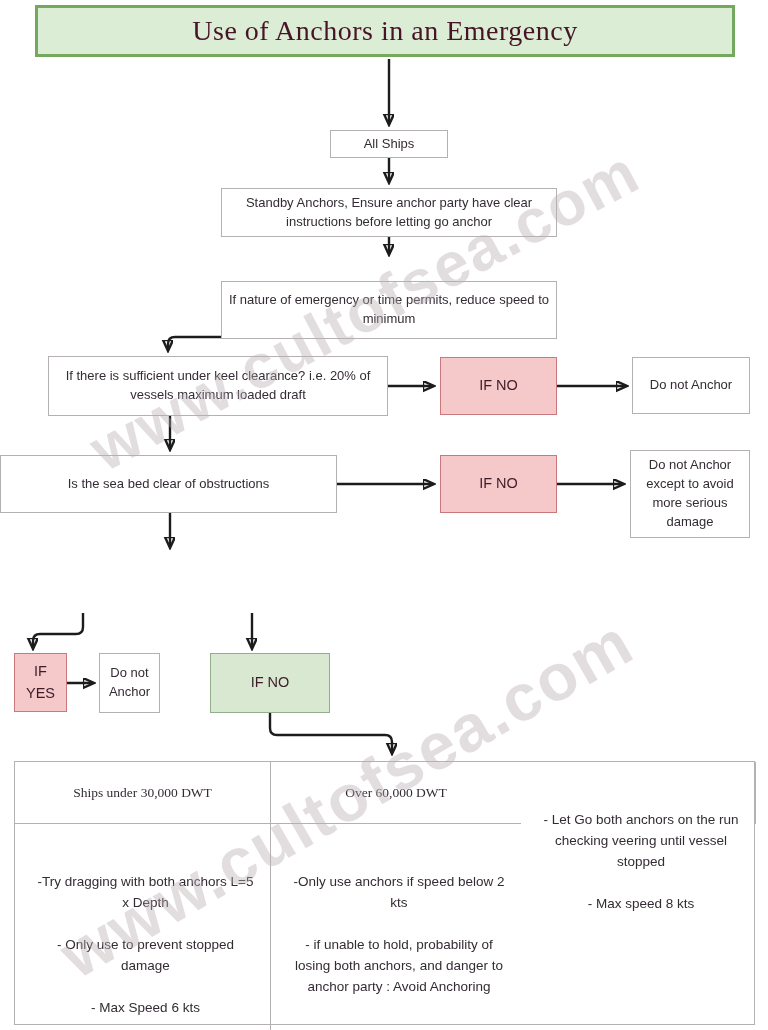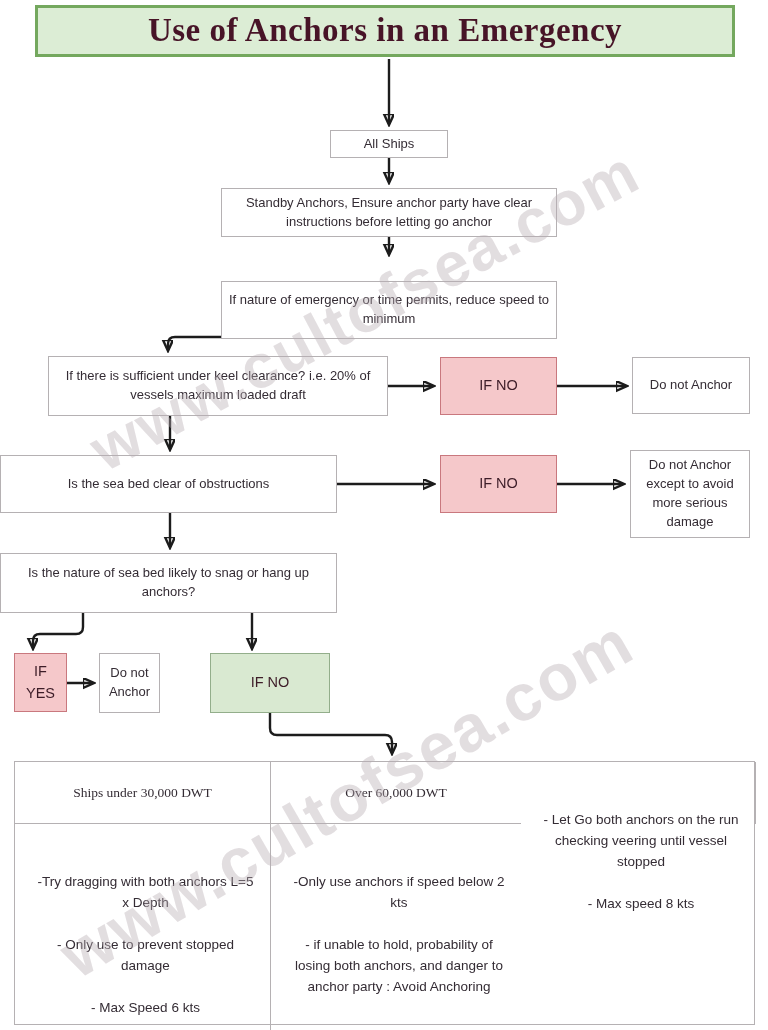--- a/index.html
+++ b/index.html
@@ -12,21 +12,21 @@
   svg.connectors path { stroke:var(--arrow,#1c1c1c); stroke-width:2.4; fill:none; }
   .bx {
     position:absolute; z-index:2; box-sizing:border-box;
     display:flex; align-items:center; justify-content:center; text-align:center;
     background:#ffffff; border:1px solid var(--box_border,#b5b1b3);
     font-size:13px; line-height:1.45; padding:2px 6px;
   }
   .title {
     background:var(--title_fill,#dcedd5); border:3px solid var(--title_border,#74a85e);
     color:var(--title_text,#471427);
-    font-family:"Liberation Serif", serif; font-weight:bold; font-size:33px;
+    font-family:"Liberation Serif", serif; font-weight:normal; font-size:28px;
     letter-spacing:0.5px;
   }
   .pink  { background:var(--pink_fill,#f5c8ca);  border-color:var(--pink_border,#c9787e);  font-size:14.5px; color:#3d1d28; }
   .green { background:var(--green_fill,#d9e9d1); border-color:var(--green_border,#93ae8b); font-size:14.5px; color:#3d1d28; }
 
   .dwt {
     position:absolute; left:14px; top:761px; width:741px; height:264px; z-index:2;
     box-sizing:border-box; border:1px solid var(--box_border,#b5b1b3);
     display:grid; grid-template-columns:256px 250px 235px; grid-template-rows:62px 1fr;
     background:#fff;
@@ -87,21 +87,20 @@
   <div class="bx pink" style="left:440px; top:357px; width:117px; height:58px;">IF NO</div>
 
   <div class="bx" style="left:632px; top:357px; width:118px; height:57px;">Do not Anchor</div>
 
   <div class="bx" style="left:0px; top:455px; width:337px; height:58px;">Is the sea bed clear of obstructions</div>
 
   <div class="bx pink" style="left:440px; top:455px; width:117px; height:58px;">IF NO</div>
 
   <div class="bx" style="left:630px; top:450px; width:120px; height:88px;">Do not Anchor except to avoid more serious damage</div>
 
-  <div class="bx" style="left:0px; top:553px; width:337px; height:60px;">Is the nature of sea bed likely to snag or hang up anchors?</div>
 
   <div class="bx pink" style="left:14px; top:653px; width:53px; height:59px; padding:2px 12px;">IF YES</div>
 
   <div class="bx" style="left:99px; top:653px; width:61px; height:60px; padding:2px 4px;">Do not Anchor</div>
 
   <div class="bx green" style="left:210px; top:653px; width:120px; height:60px;">IF NO</div>
 
   <div class="dwt">
     <div class="hc">Ships under 30,000 DWT</div>
     <div class="hc last">Over 60,000 DWT</div>

